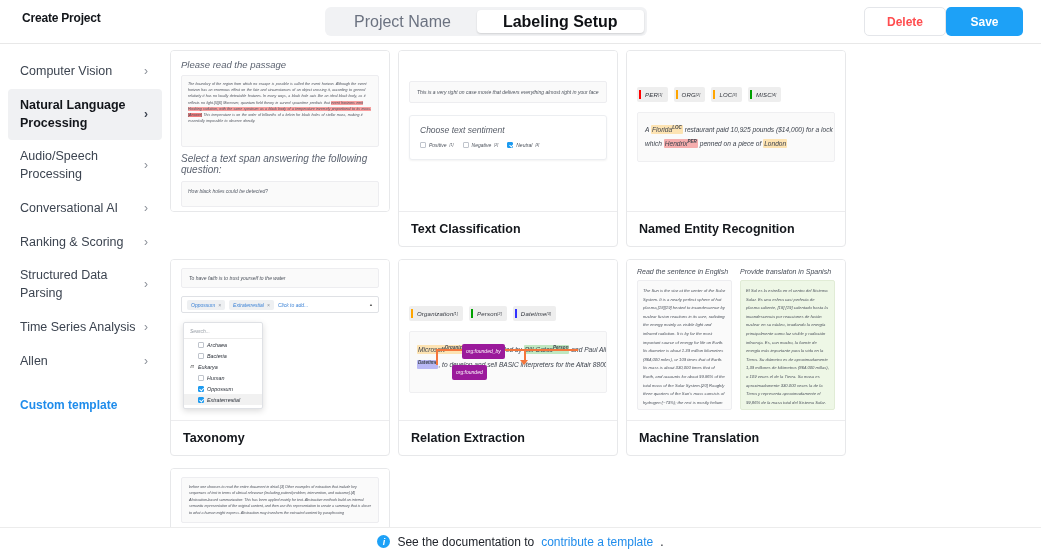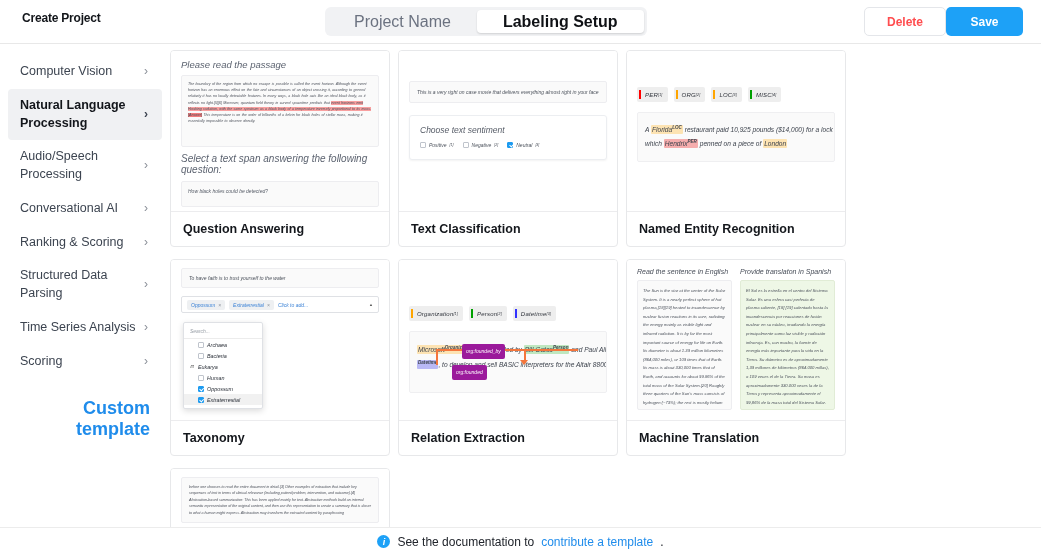--- a/index.html
+++ b/index.html
@@ -55,22 +55,22 @@
   .side-item {
     margin:0 8px; padding:8px 14px 8px 12px; border-radius:4px;
     display:flex; align-items:center; justify-content:space-between;
     font-size:12.5px; color:#3c4450; cursor:pointer; line-height:1.42;
   }
   .side-item.active { background:#f0f1f3; color:#13161b; font-weight:bold; }
   .side-item .lbl { padding-right:6px; }
   .chev { font-size:12px; color:#8a8f98; flex:none; }
   .side-item.active .chev { color:#3d4450; }
   .custom-template {
-    margin:20px 20px 0 20px; font-size:18px; font-weight:bold;
-    color:#1f8ceb; cursor:pointer;text-align:right;
+    margin:20px 20px 0 20px; font-size:12px; font-weight:bold;
+    color:#1f8ceb; cursor:pointer;
   }
 
   .gallery { position:absolute; left:170px; top:0; width:871px; height:483px; overflow:hidden; }
 
   
   .card {
     position:absolute; width:220px; background:#fff;
     border:1px solid #e7e8ea; border-radius:4px; overflow:hidden;
   }
   .card .preview { position:relative; height:160px; overflow:hidden; background:#fff; padding:8px 10px;font-style:italic; }
@@ -255,36 +255,35 @@
     </div>
     <div class="side-item">
       <span class="lbl">Structured Data Parsing</span>
       <span class="chev">›</span>
     </div>
     <div class="side-item">
       <span class="lbl">Time Series Analysis</span>
       <span class="chev">›</span>
     </div>
     <div class="side-item">
-      <span class="lbl">Scoring</span>
+      <span class="lbl">Allen</span>
       <span class="chev">›</span>
     </div>
     <div class="custom-template">Custom template</div>
   </div>
 
   <div class="gallery">
 
     <div class="card c1">
       <div class="preview">
         <div class="mini-label">Please read the passage</div>
         <div class="textbox qa-pass"><span>The boundary of the region from which no escape is possible is called the event horizon. Although the event horizon has an enormous effect on the fate and circumstances of an object crossing it, according to general relativity it has no locally detectable features. In many ways, a black hole acts like an ideal black body, as it reflects no light.[5][6] Moreover, quantum field theory in curved spacetime predicts that </span><span class="hl-red">event horizons emit Hawking radiation, with the same spectrum as a black body of a temperature inversely proportional to its mass.</span><span class="hl-red-dk">[Answer]</span><span> This temperature is on the order of billionths of a kelvin for black holes of stellar mass, making it essentially impossible to observe directly.</span></div>
         <div class="qa-q">Select a text span answering the following question:</div>
         <div class="qa-qbox">How black holes could be detected?</div>
       </div>
-      <div class="cap">Question Answering</div>
     </div>
 
     <div class="card c2">
       <div class="preview">
         <div class="tc-text">This is a very right on case movie that delivers everything almost right in your face</div>
         <div class="tc-panel">
           <div class="tc-choose">Choose text sentiment</div>
           <div class="tc-opts">
             <div class="tc-opt">
               <span class="cb"></span>

